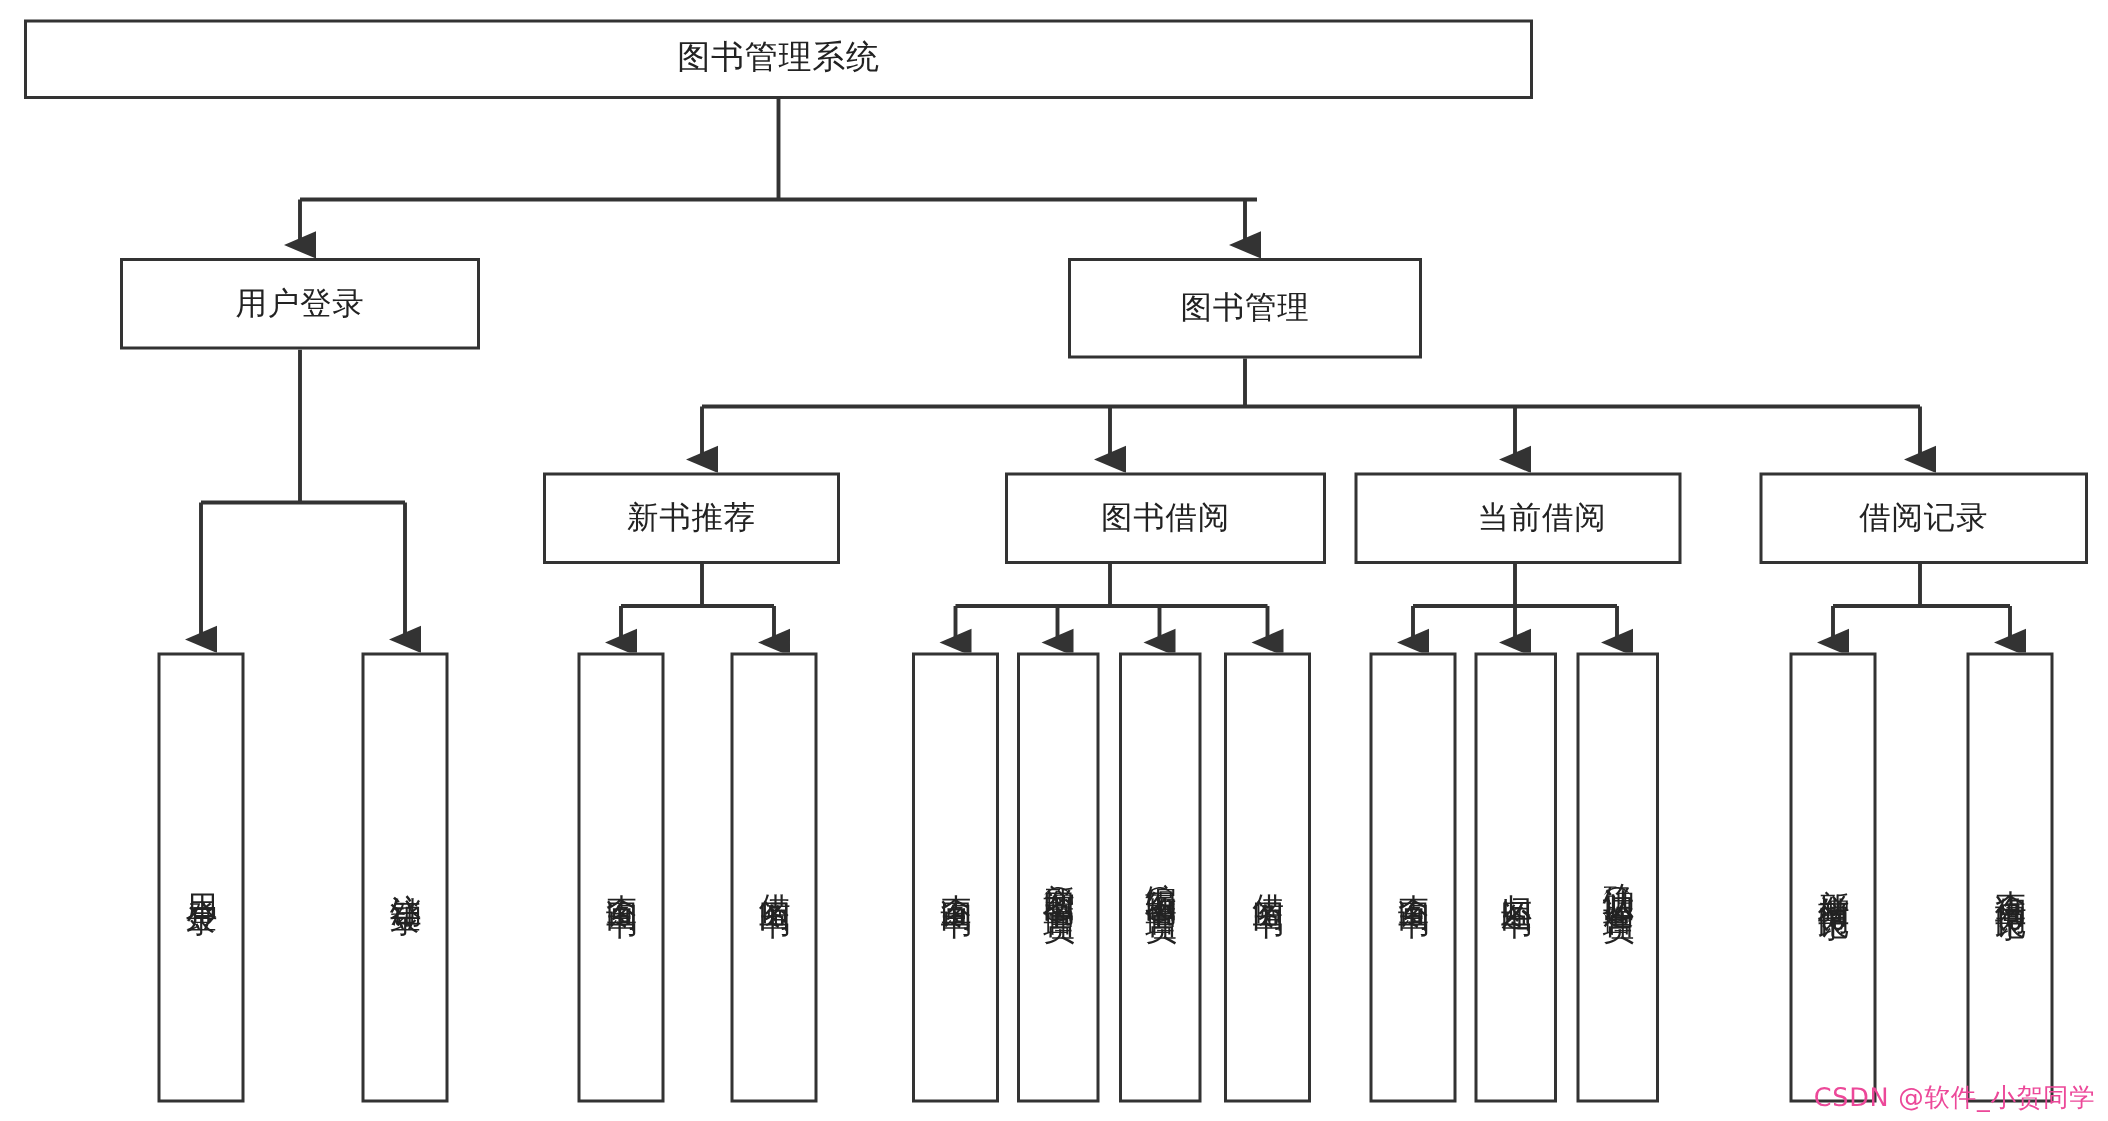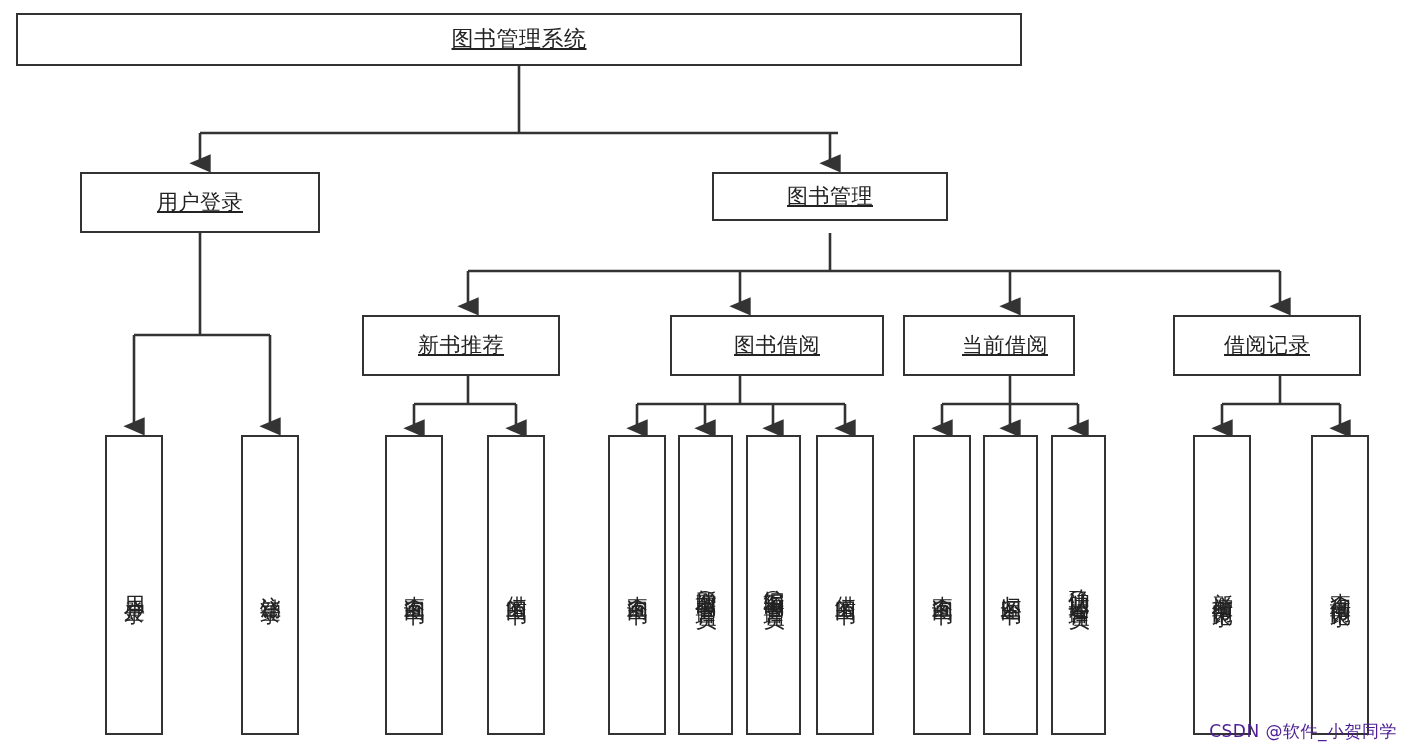--- a/index.html
+++ b/index.html
@@ -39,21 +39,20 @@
   }
   .node .lbl {
     display: block;
     line-height: 1.22;
     white-space: pre;
   }
   
   .node.h .lbl {
     font-size: 21px;
     letter-spacing: 0.5px;
-    text-decoration: underline;
   }
   .node.h.root .lbl {
     font-size: 22px;
   }
   
   .node.v {
     align-items: center;
     justify-content: center;
     padding: 6px 0;
   }
@@ -62,21 +61,21 @@
     text-orientation: upright;
     font-size: 21px;
     letter-spacing: 3px;
     line-height: 1;
   }
   .watermark {
     position: absolute;
     right: 8px;
     bottom: 4px;
     font-size: 17px;
-    color: #4c1d95;
+    color: #ec4899;
     letter-spacing: 0.5px;
     white-space: nowrap;
     user-select: none;
     text-align: center;
   }
 </style>
 </head>
 <body>
 
 <div id="canvas">
@@ -132,37 +131,37 @@
   </svg>
 
   <div class="node h root" style="left:16px; top:13px; width:1006px; height:53px;">
     <span class="lbl">图书管理系统</span>
   </div>
 
   <div class="node h" style="left:80px; top:172px; width:240px; height:61px;">
     <span class="lbl">用户登录</span>
   </div>
 
-  <div class="node h" style="left:712px; top:172px; width:236px; height:49px;">
+  <div class="node h" style="left:712px; top:172px; width:236px; height:67px;">
     <span class="lbl">图书管理</span>
   </div>
 
   <div class="node h" style="left:362px; top:315px; width:198px; height:61px;">
     <span class="lbl">新书推荐</span>
   </div>
 
   <div class="node h" style="left:634px; top:315px; width:214px; height:61px;margin-left:36px;">
     <span class="lbl">图书借阅</span>
   </div>
 
-  <div class="node h" style="left:903px; top:315px; width:172px; height:61px;padding-left:32px;">
+  <div class="node h" style="left:903px; top:315px; width:218px; height:61px;padding-left:32px;">
     <span class="lbl">当前借阅</span>
   </div>
 
-  <div class="node h" style="left:1173px; top:315px; width:188px; height:61px;">
+  <div class="node h" style="left:1173px; top:315px; width:219px; height:61px;">
     <span class="lbl">借阅记录</span>
   </div>
 
   <div class="node v" style="left:105px; top:435px; width:58px; height:300px;">
     <span class="lbl">用户登录</span>
   </div>
 
   <div class="node v" style="left:241px; top:435px; width:58px; height:300px;">
     <span class="lbl">注销登录</span>
   </div>

